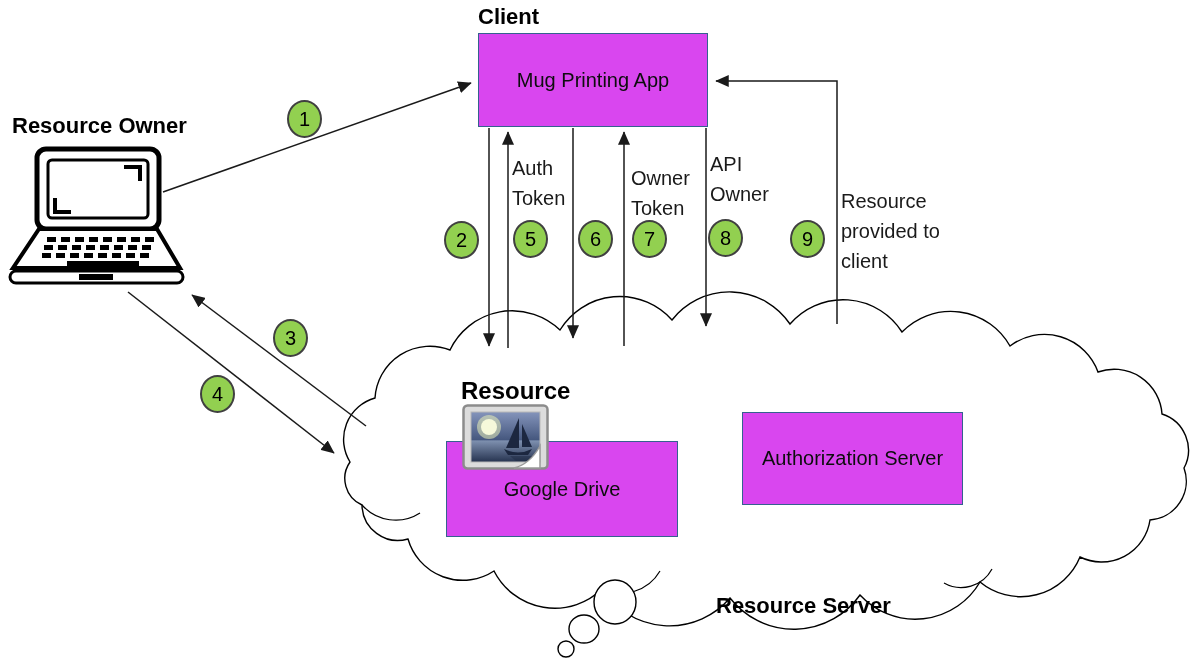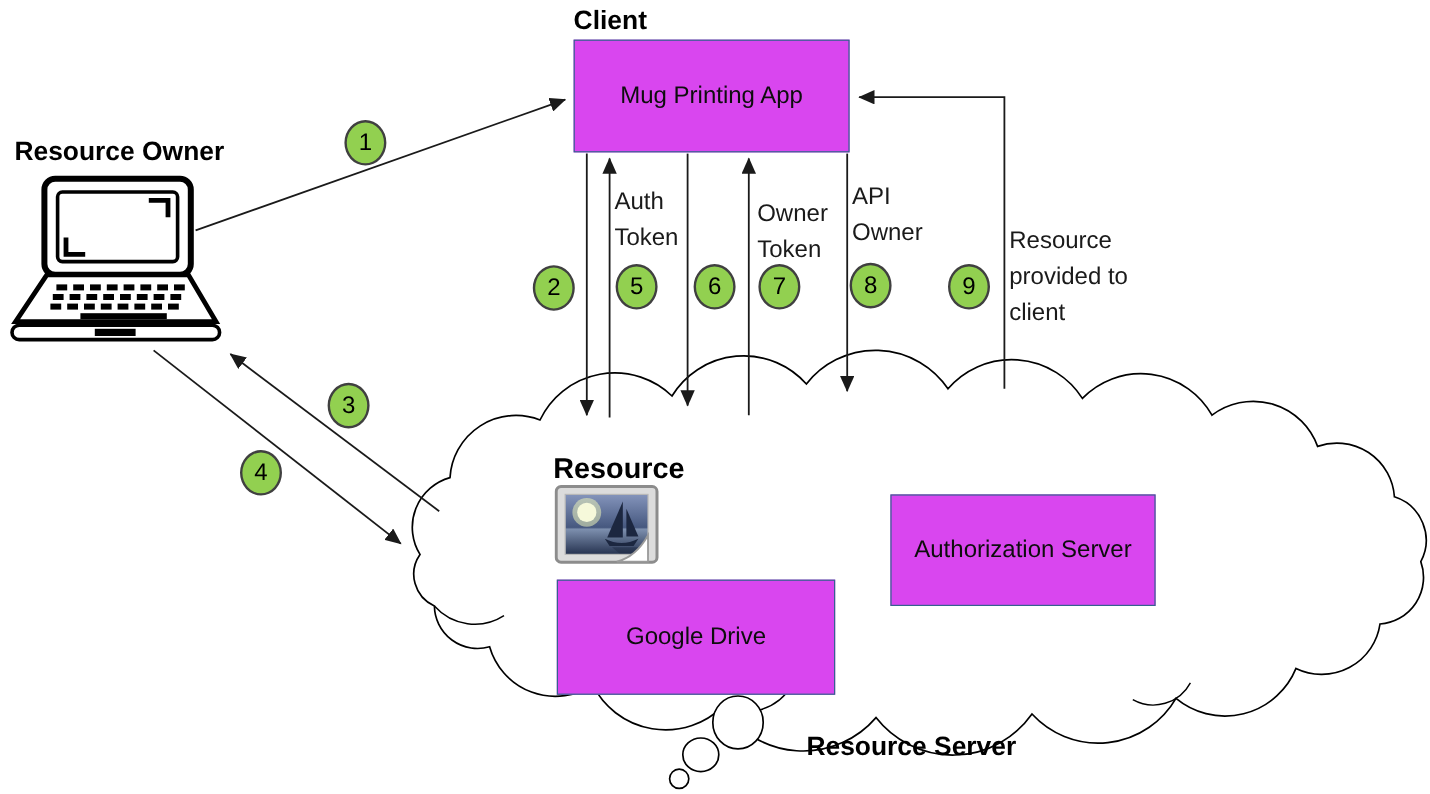--- a/index.html
+++ b/index.html
@@ -121,21 +121,21 @@
       <line x1="624" y1="346" x2="624" y2="132" marker-end="url(#ah)"></line>
       <line x1="706" y1="128" x2="706" y2="326" marker-end="url(#ah)"></line>
       <path d="M837,324 L837,81 L716,81" marker-end="url(#ah)"></path>
     </g>
   </svg>
 
   <div class="box" style="left:478px;top:33px;width:230px;height:94px;">
     <span>Mug Printing App</span>
   </div>
 
-  <div class="box" style="left:464px;top:441px;width:232px;height:96px;margin-top:42px;">
+  <div class="box" style="left:446px;top:441px;width:232px;height:96px;">
     <span>Google Drive</span>
   </div>
 
   <div class="box" style="left:742px;top:412px;width:221px;height:93px;">
     <span>Authorization Server</span>
   </div>
 
   <svg class="icon-svg" style="left:462px;top:404px;" width="90" height="72" viewBox="0 0 90 72">
     <defs>
       <linearGradient id="sky" x1="0" y1="0" x2="0" y2="1">
@@ -154,21 +154,21 @@
       <path d="M60,20 L70,43 L60,43 Z"></path>
       <path d="M42,45 Q 56,52 70,45 L66,51 L46,51 Z"></path>
       <path d="M48,52 L72,52 L78,57 L54,57 Z" opacity="0.45"></path>
     </g>
     <path d="M52,64 Q 68,60 78,42 L78,64 Z" fill="#ffffff" stroke="#9a9a9a" stroke-width="1.5"></path>
   </svg>
 
   <div class="title ctr" style="left:478px;top:4px;width:230px;">Client</div>
   <div class="title" style="left:12px;top:113px;">Resource Owner</div>
   <div class="title" style="left:461px;top:377px;font-size:24px;">Resource</div>
-  <div class="title" style="left:672px;top:593px;margin-top:16px;">Resource Server</div>
+  <div class="title" style="left:716px;top:593px;">Resource Server</div>
 
   <div class="flow-label" style="left:512px;top:153px;width:72px;">Auth Token</div>
   <div class="flow-label" style="left:631px;top:163px;width:82px;">Owner Token</div>
   <div class="flow-label" style="left:710px;top:149px;width:58px;">API Owner</div>
   <div class="flow-label" style="left:829px;top:186px;width:118px;margin-left:12px;">Resource provided to client</div>
 
   <div class="step" style="left:287px;top:100px;">
     <span>1</span>
     </div>
   <div class="step" style="left:444px;top:221px;">

